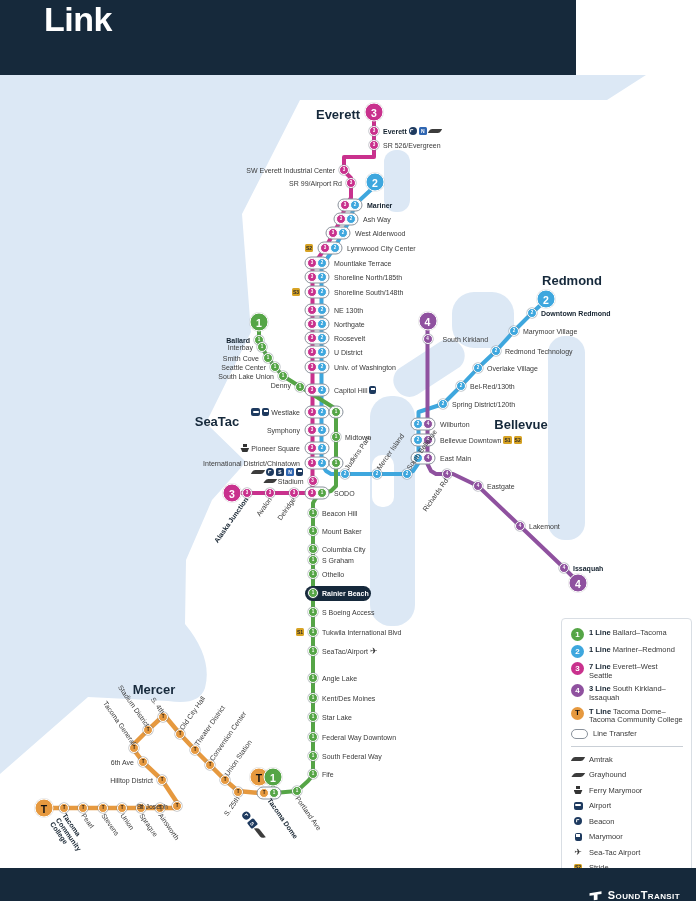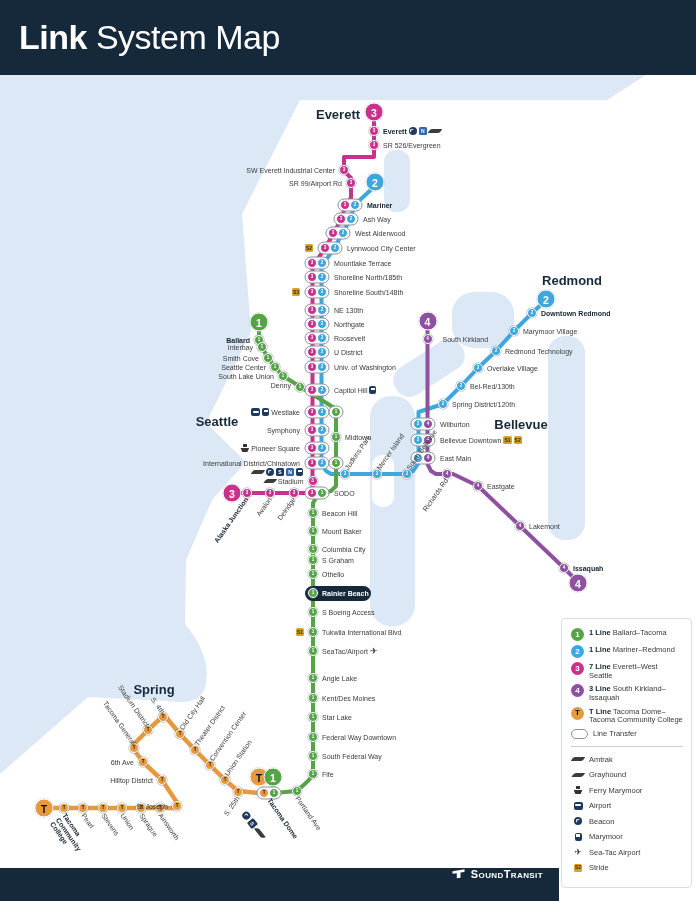--- a/index.html
+++ b/index.html
@@ -1,23 +1,23 @@
 <!DOCTYPE html>
 <html><head>
 <meta charset="utf-8">
 <style>
   html,body{margin:0;padding:0;}
   .page{position:relative;width:696px;height:901px;background:#fff;overflow:hidden;
         font-family:"Liberation Sans","DejaVu Sans",sans-serif;}
   
-  .hdr{position:absolute;left:0;top:0;width:696px;height:75px;display:flex;align-items:center;
-       padding-left:19px;box-sizing:border-box;z-index:10;}
+  .hdr{position:absolute;left:0;top:0;width:576px;height:75px;display:flex;align-items:flex-start;
+       padding-left:44px;box-sizing:border-box;z-index:10;}
   .hdr .t1{font-size:34px;font-weight:bold;color:#fff;letter-spacing:-.5px;}
   .hdr .t2{font-size:34px;font-weight:300;color:#fff;margin-left:9px;letter-spacing:-.5px;}
-  .ftr{position:absolute;left:0;bottom:0;width:559px;height:33px;display:flex;align-items:flex-start;
+  .ftr{position:absolute;left:0;bottom:0;width:696px;height:33px;display:flex;align-items:flex-end;
        justify-content:flex-end;padding-right:16px;box-sizing:border-box;z-index:10;}
   .brand{color:#fff;font-weight:bold;font-size:11px;font-variant:small-caps;letter-spacing:.4px;margin-left:5px;}
   
   #map{position:absolute;inset:0;}
   svg.layer{position:absolute;left:0;top:0;}
   
   .pill{position:absolute;height:13px;background:#fff;border:1px solid #8a929c;border-radius:7px;
         box-sizing:border-box;transform:translate(-50%,-50%);z-index:3;}
   .stc{position:absolute;width:10px;height:10px;border-radius:50%;border:1px solid #fff;box-sizing:border-box;
        color:#fff;font-size:4.5px;font-weight:bold;display:flex;align-items:center;justify-content:center;
@@ -514,29 +514,28 @@
       <div class="term" style="background: rgb(62, 167, 222); left: 375px; top: 182px;">2</div>
       <div class="term" style="background: rgb(85, 165, 70); left: 259px; top: 322px;">1</div>
       <div class="term" style="background: rgb(201, 49, 141); left: 232px; top: 493px;">3</div>
       <div class="term" style="background: rgb(143, 81, 159); left: 427.5px; top: 321px;">4</div>
       <div class="term" style="background: rgb(62, 167, 222); left: 546px; top: 299px;">2</div>
       <div class="term" style="background: rgb(143, 81, 159); left: 578px; top: 583px;">4</div>
       <div class="term" style="background: rgb(230, 153, 63); left: 44px; top: 808px; color: rgb(17, 17, 17);">T</div>
       <div class="term" style="background: rgb(230, 153, 63); left: 259px; top: 777px; color: rgb(17, 17, 17);">T</div>
       <div class="term" style="background: rgb(85, 165, 70); left: 273px; top: 777px;">1</div>
       <div class="city" style="left: 338px; top: 114px;">Everett</div>
-      <div class="city" style="left: 217px; top: 421px;">Seattle</div>
+      <div class="city" style="left: 217px; top: 421px;">SeaTac</div>
       <div class="city" style="left: 572px; top: 280px;">Redmond</div>
       <div class="city" style="left: 521px; top: 424px;">Bellevue</div>
-      <div class="city" style="left: 154px; top: 689px;">Spring</div>
+      <div class="city" style="left: 154px; top: 689px;">Mercer</div>
     </div>
 
   <div class="hdr" style="background: rgb(22, 41, 59);">
     <span class="t1">Link</span>
-    <span class="t2">System Map</span>
   </div>
 
   <div class="ftr" style="background: rgb(22, 41, 59);">
     <svg width="15" height="11" viewBox="0 0 15 11">
       <path d="M1.5,3.2 L13.5,1.2 L13.5,4 L9.5,4.6 L9.5,9.8 L5.8,10.3 L5.8,5.2 L1.5,5.8 Z" fill="#fff"></path>
     </svg>
     <span class="brand">SoundTransit</span>
   </div>
 
 <div class="legend">

